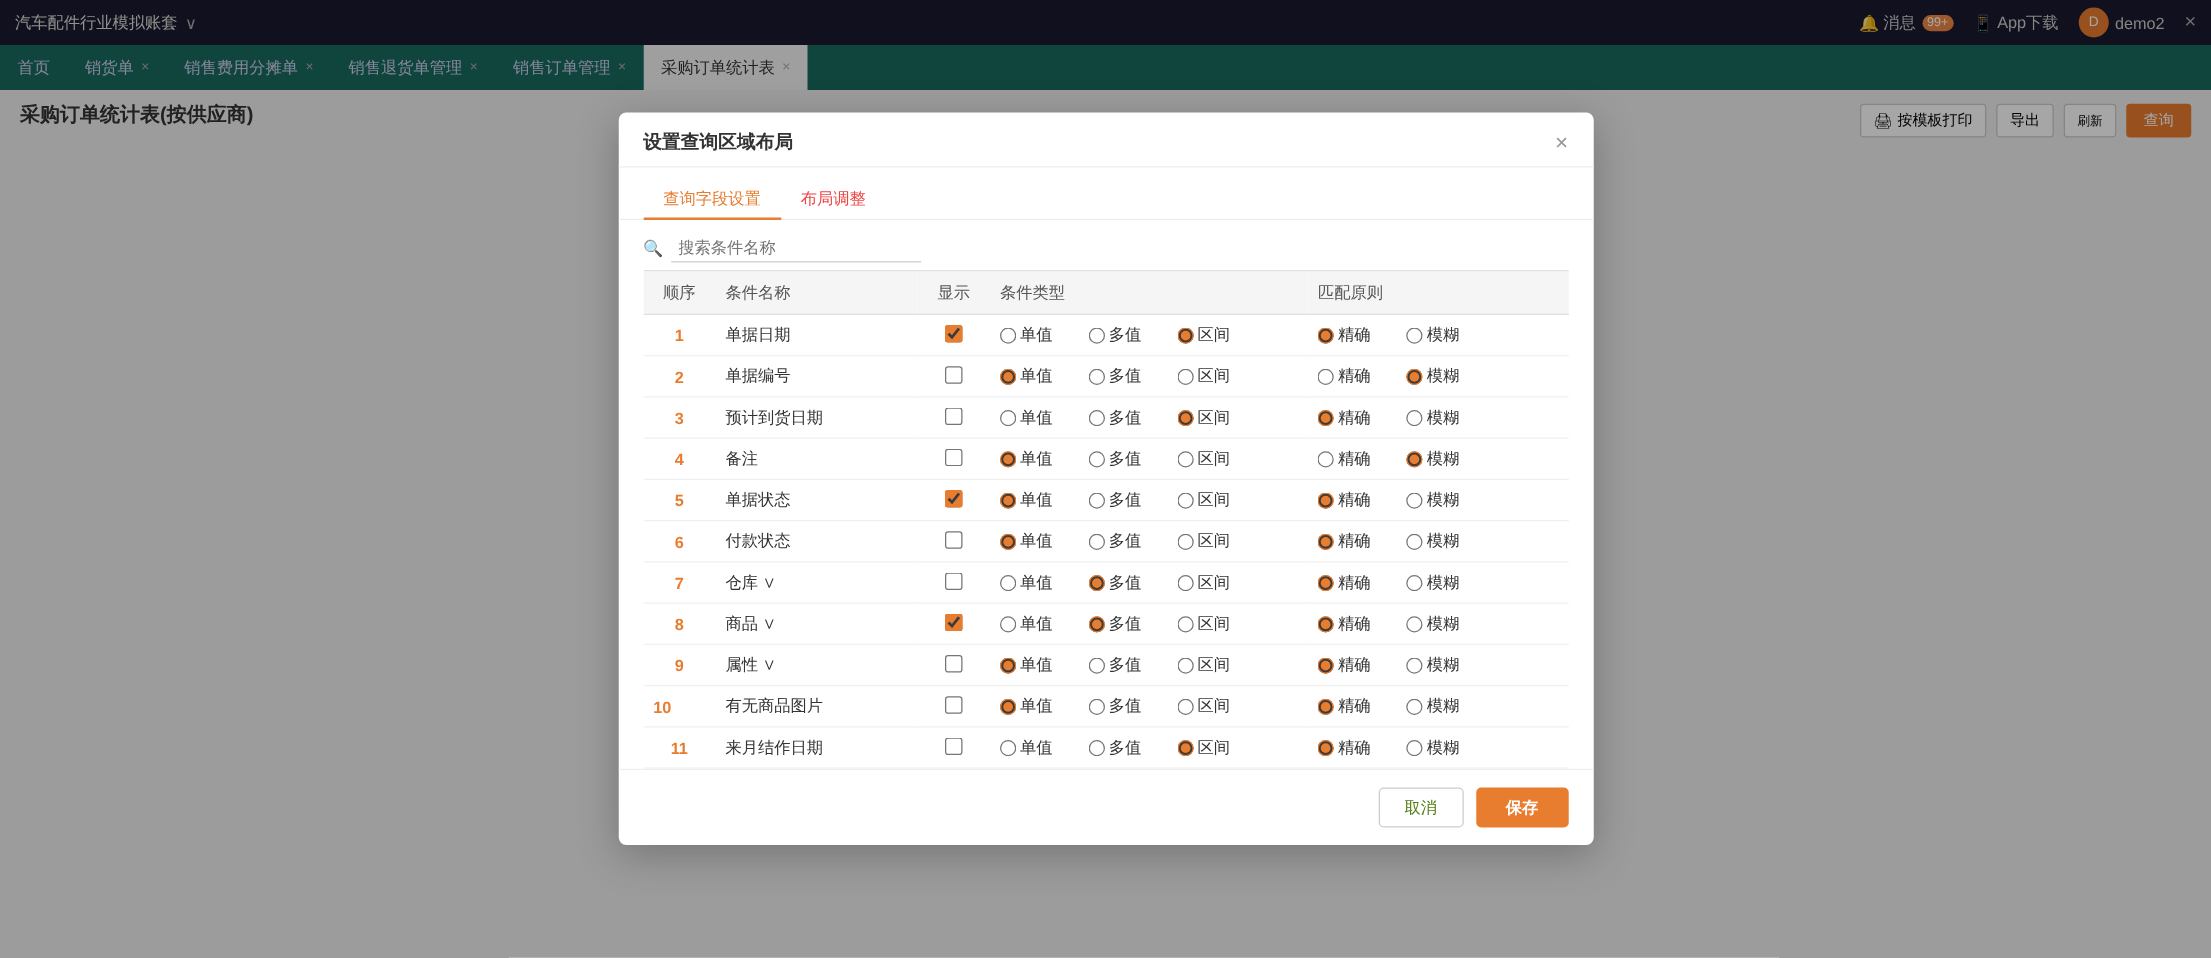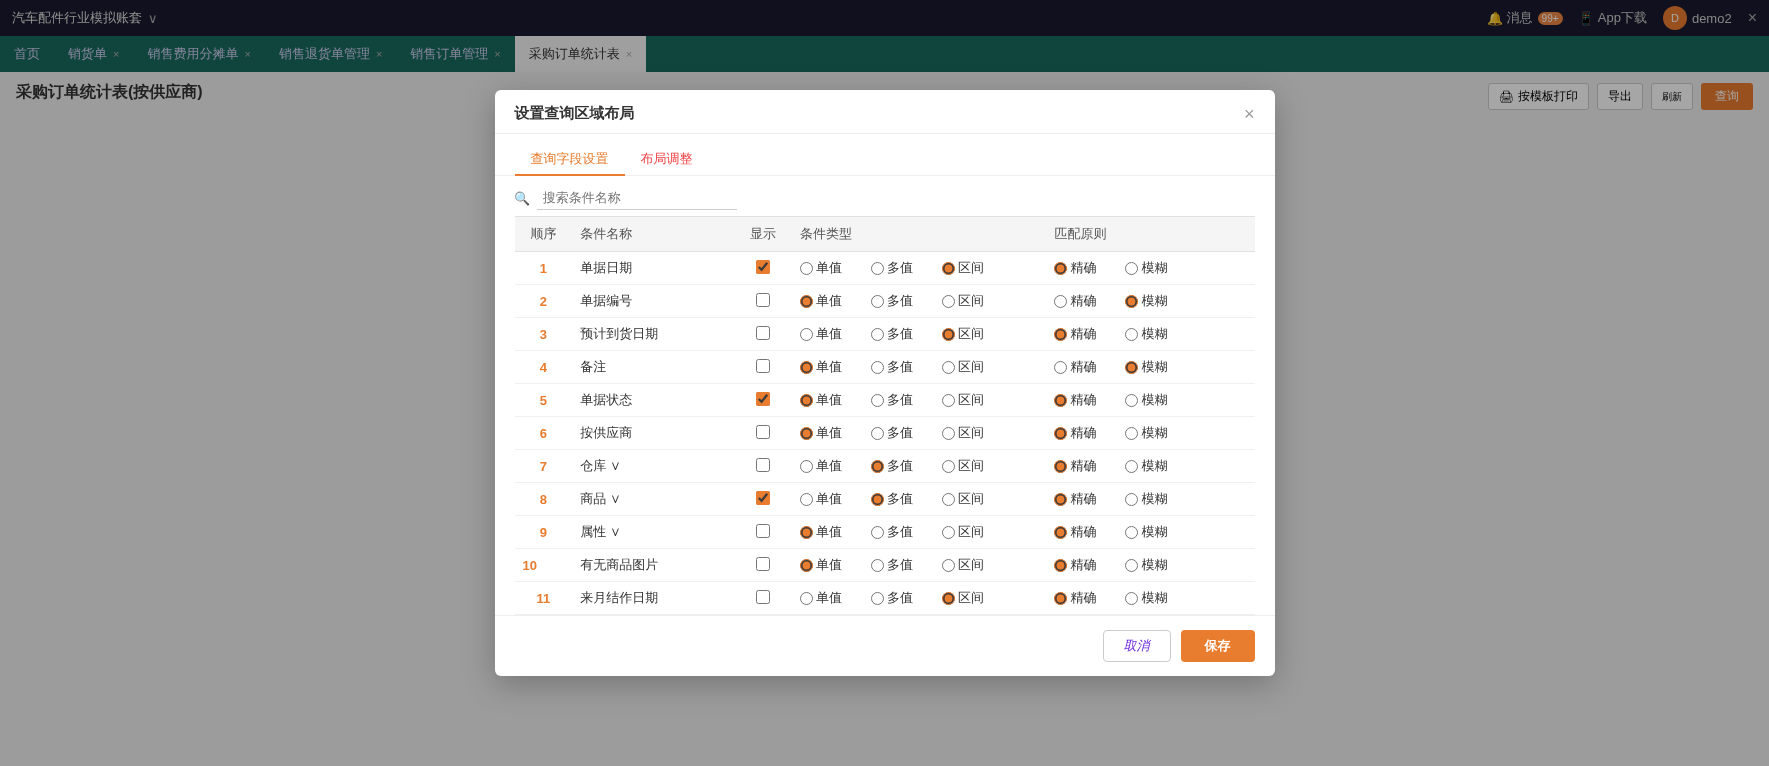--- a/index.html
+++ b/index.html
@@ -189,26 +189,25 @@
     .dialog-footer {
       display: flex;
       justify-content: flex-end;
       gap: 10px;
       padding: 14px 20px;
       border-top: 1px solid #eee;
     }
     .btn-cancel {
       border: 1px solid #ccc;
       background: #fff;
-      color: #6d28d9;
+      color: #4d7c0f;
       padding: 6px 20px;
       border-radius: 4px;
       font-size: 13px;
       cursor: pointer;
-      font-style: italic;
     }
     .btn-save {
       border: none;
       background: #e87c2f;
       color: #fff;
       padding: 6px 24px;
       border-radius: 4px;
       font-size: 13px;
       cursor: pointer;
       font-weight: bold;
@@ -481,21 +480,21 @@
                   </label>
                   <label class="radio-option">
                     <input type="radio" name="match_4" style="">
                     <span>模糊</span>
                   </label>
                 </div>
               </td>
             </tr>
             <tr>
               <td style="text-align: center; color: rgb(232, 124, 47); font-weight: bold;">6</td>
-              <td>按供应商</td>
+              <td>付款状态</td>
               <td style="text-align: center;"><input type="checkbox" style="accent-color: rgb(232, 124, 47);"></td>
               <td>
                 <div class="radio-group">
                   <label class="radio-option">
                     <input type="radio" name="type_5" checked="" style="">
                     <span>单值</span>
                   </label>
                   <label class="radio-option">
                     <input type="radio" name="type_5" style="">
                     <span>多值</span>

